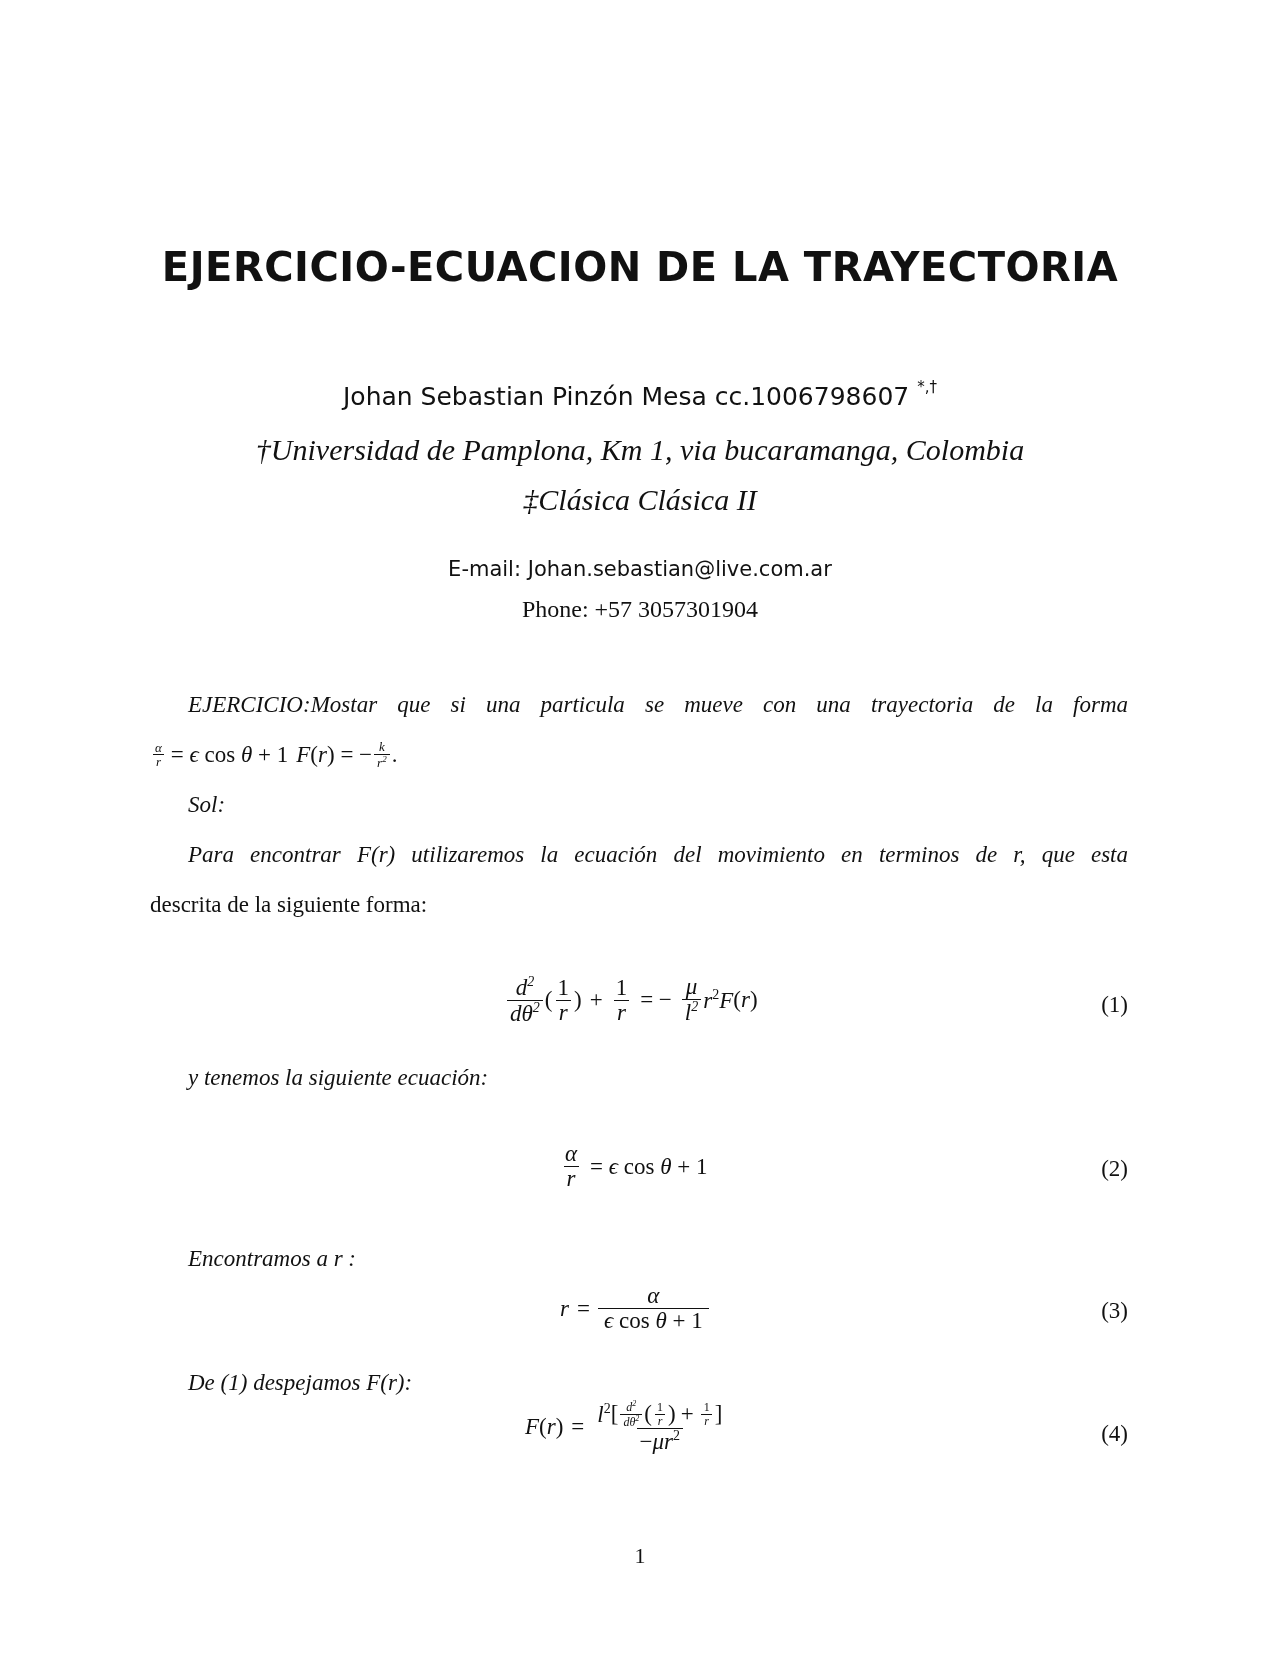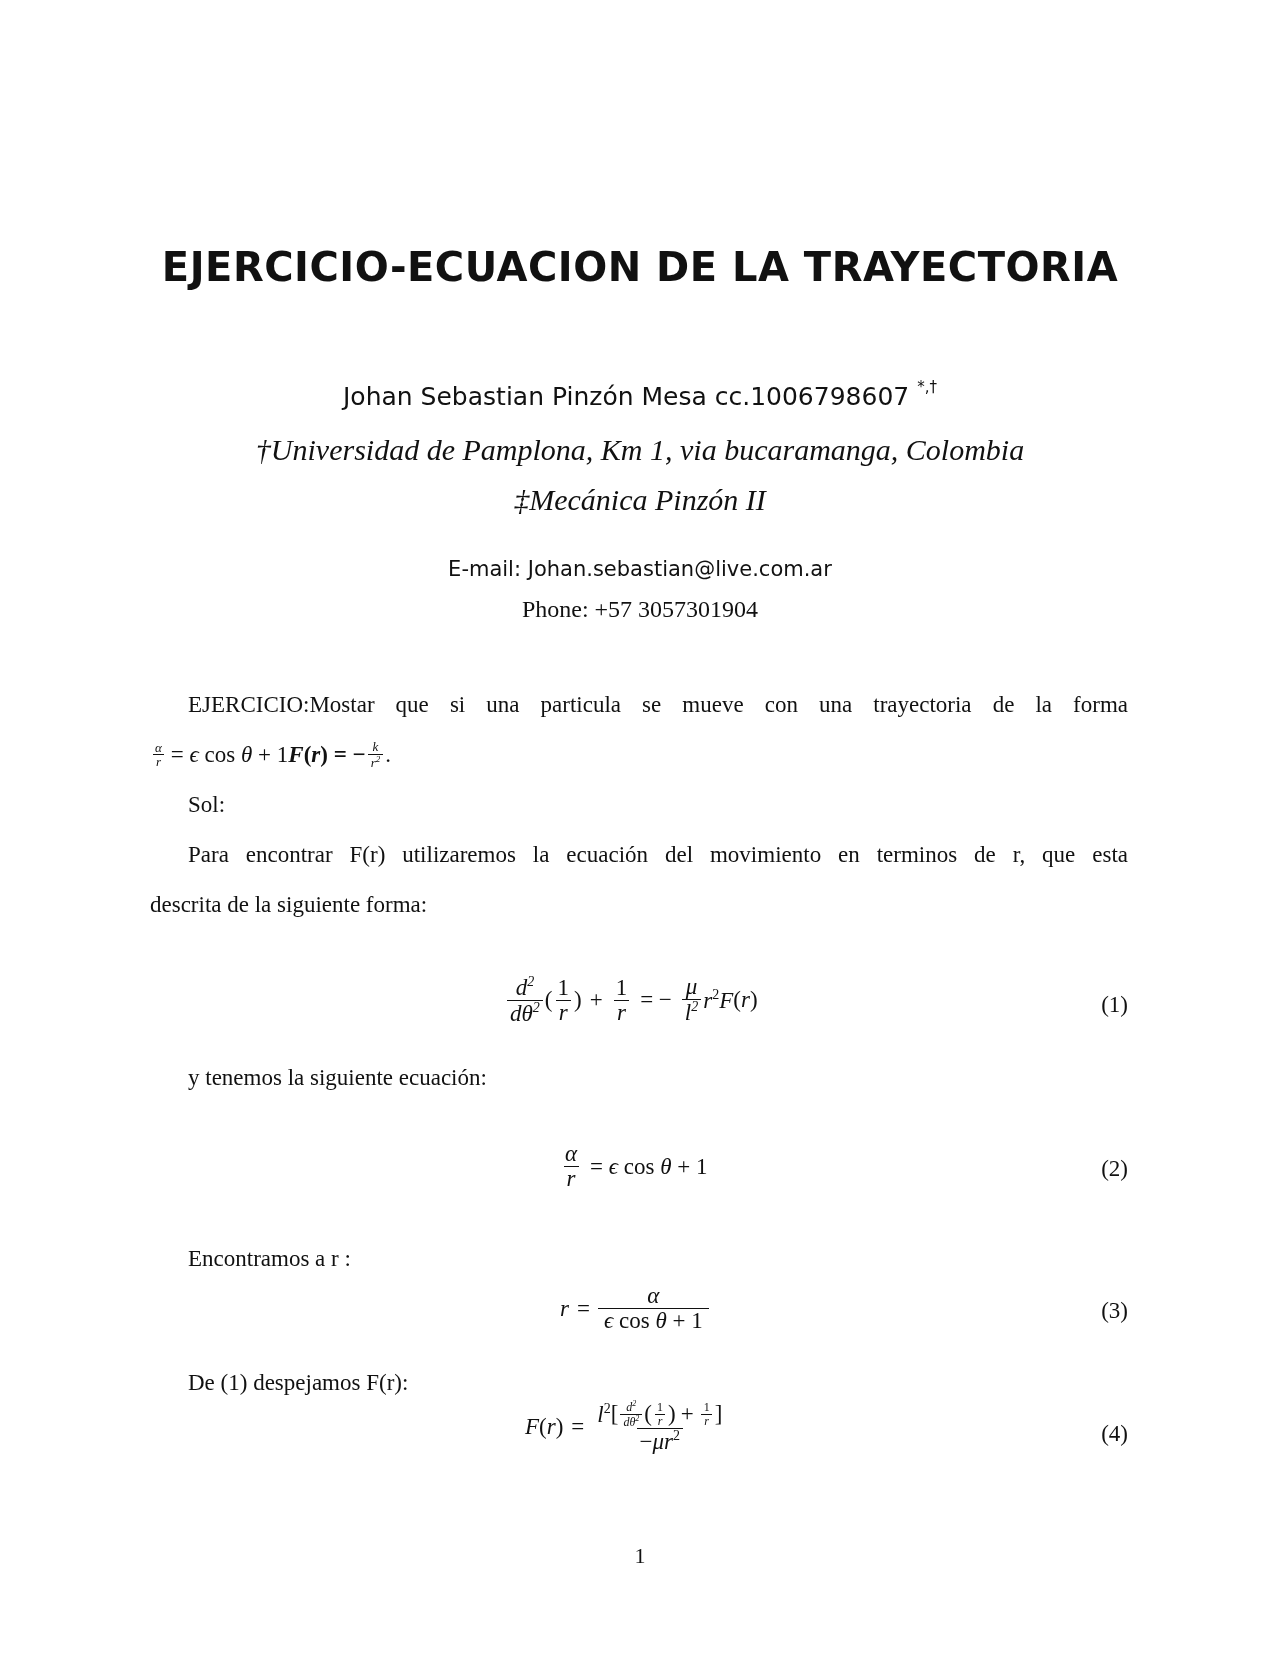--- a/index.html
+++ b/index.html
@@ -10,54 +10,54 @@
   .center { left:0; width:1280px; text-align:center; }
   #title { top:244px; font-size:40px; font-weight:bold; letter-spacing:0.5px; }
   #author { top:355px; font-size:25px;margin-top:27px; }
   #author sup { font-size:15px; vertical-align:top; position:relative; top:-4px; margin-left:8px; }
   .aff { font-size:30px; font-style:italic; }
   #aff1 { top:433px; }
   #aff2 { top:483px; }
   #email { top:557px; font-size:21px; }
   #phone { top:596px; font-size:24px; }
   .line { position:absolute; font-size:23px; white-space:nowrap; }
-  .indent { left:188px; }
+  .indent { left:188px;font-style:italic; }
   .i { font-style:italic; }
   .frac { display:inline-flex; flex-direction:column; align-items:center; vertical-align:middle; line-height:1.05; margin:0 2px; }
   .frac .num { padding:0 3px; }
   .frac .den { border-top:1.3px solid #111; padding:0 3px; }
   .frac.small { font-size:13px; }
   .frac.tiny { font-size:12px; }
   .eq { position:absolute; font-size:23px; white-space:nowrap; display:flex; align-items:center; }
   .eqnum { position:absolute; right:152px; font-size:23px; }
   sup.s { font-size:14px; vertical-align:super; }
   #pagenum { top:1543px; font-size:22px; }
 </style>
 </head>
 <body>
 
 <div id="title" class="abs center sans">EJERCICIO-ECUACION DE LA TRAYECTORIA</div>
 
 <div id="author" class="abs center sans"><span>Johan Sebastian Pinzón Mesa cc.1006798607</span><sup>*,†</sup></div>
 
 <div id="aff1" class="abs center serif aff">†Universidad de Pamplona, Km 1, via bucaramanga, Colombia</div>
-<div id="aff2" class="abs center serif aff">‡Mecánica Pinzón II</div>
+<div id="aff2" class="abs center serif aff">‡Clásica Clásica II</div>
 
 <div id="email" class="abs center sans">E-mail:  Johan.sebastian@live.com.ar</div>
 <div id="phone" class="abs center serif">Phone: +57 3057301904</div>
 
 <div class="line serif indent" style="top:692px; left:188px; width:940px; text-align:justify; text-align-last:justify;">EJERCICIO:Mostar que si una particula se mueve con una trayectoria de la forma</div>
 
 <div class="line serif" style="top:740px; left:150px; display:flex; align-items:center;">
   <span class="frac small i">
       <span class="num">α</span>
       <span class="den">r</span>
     </span>
   <span style="margin-left:4px;">= <span class="i">ϵ</span> cos <span class="i">θ</span> + 1</span>
-  <span style="font-weight:bold;"><span class="i">F</span>(<span class="i">r</span>) = −</span>
+  <span style="margin-left:8px;"><span class="i">F</span>(<span class="i">r</span>) = −</span>
   <span class="frac small i">
       <span class="num">k</span>
       <span class="den">r<sup style="font-size:9px;">2</sup></span>
     </span>
     <span>.</span>
 </div>
 
 <div class="line serif indent" style="top:792px;">Sol:</div>
 
 <div class="line serif indent" style="top:842px; left:188px; width:940px; text-align:justify; text-align-last:justify;">Para encontrar F(r) utilizaremos la ecuación del movimiento en terminos de r, que esta</div>

